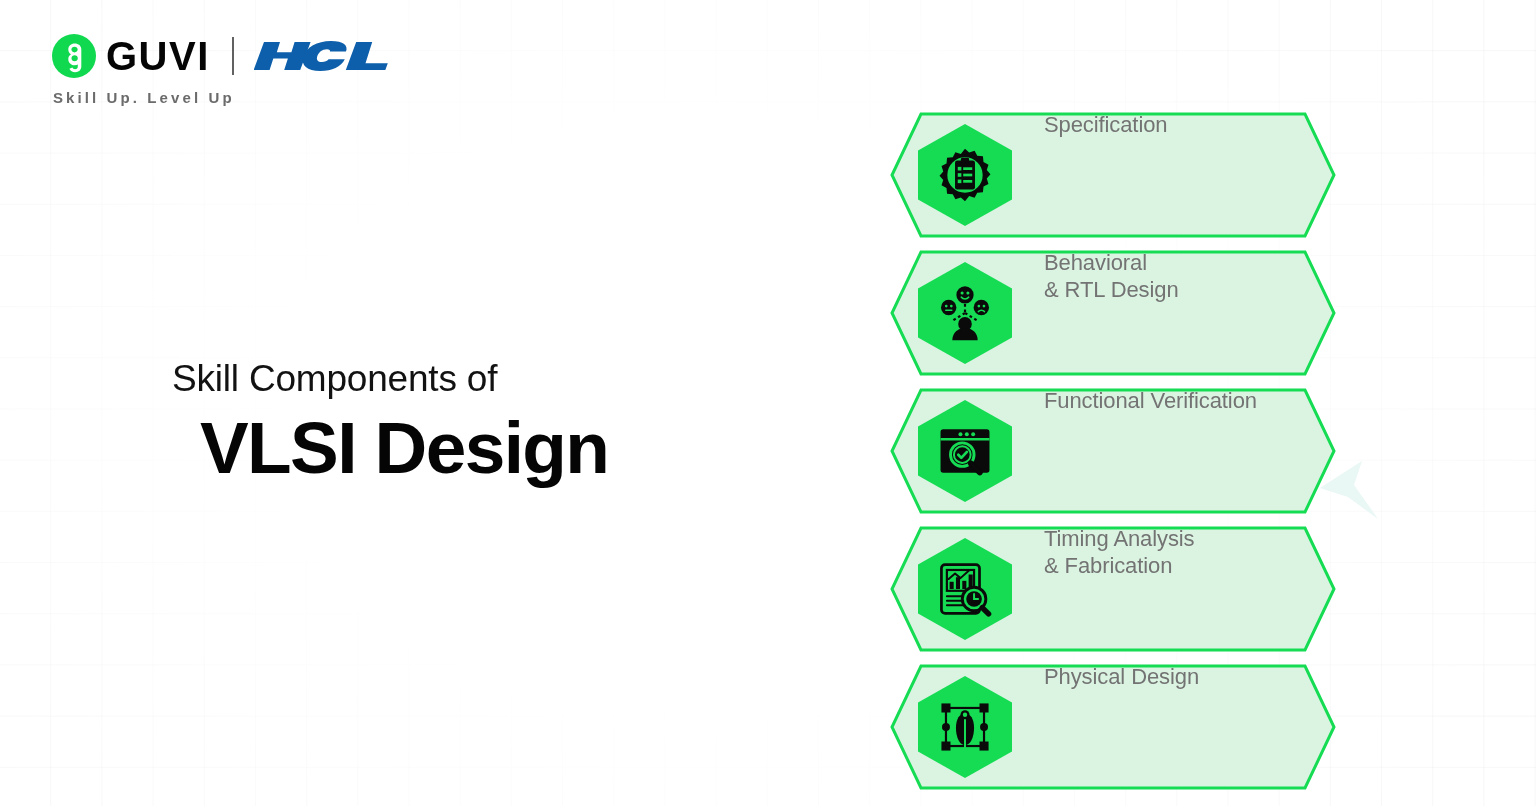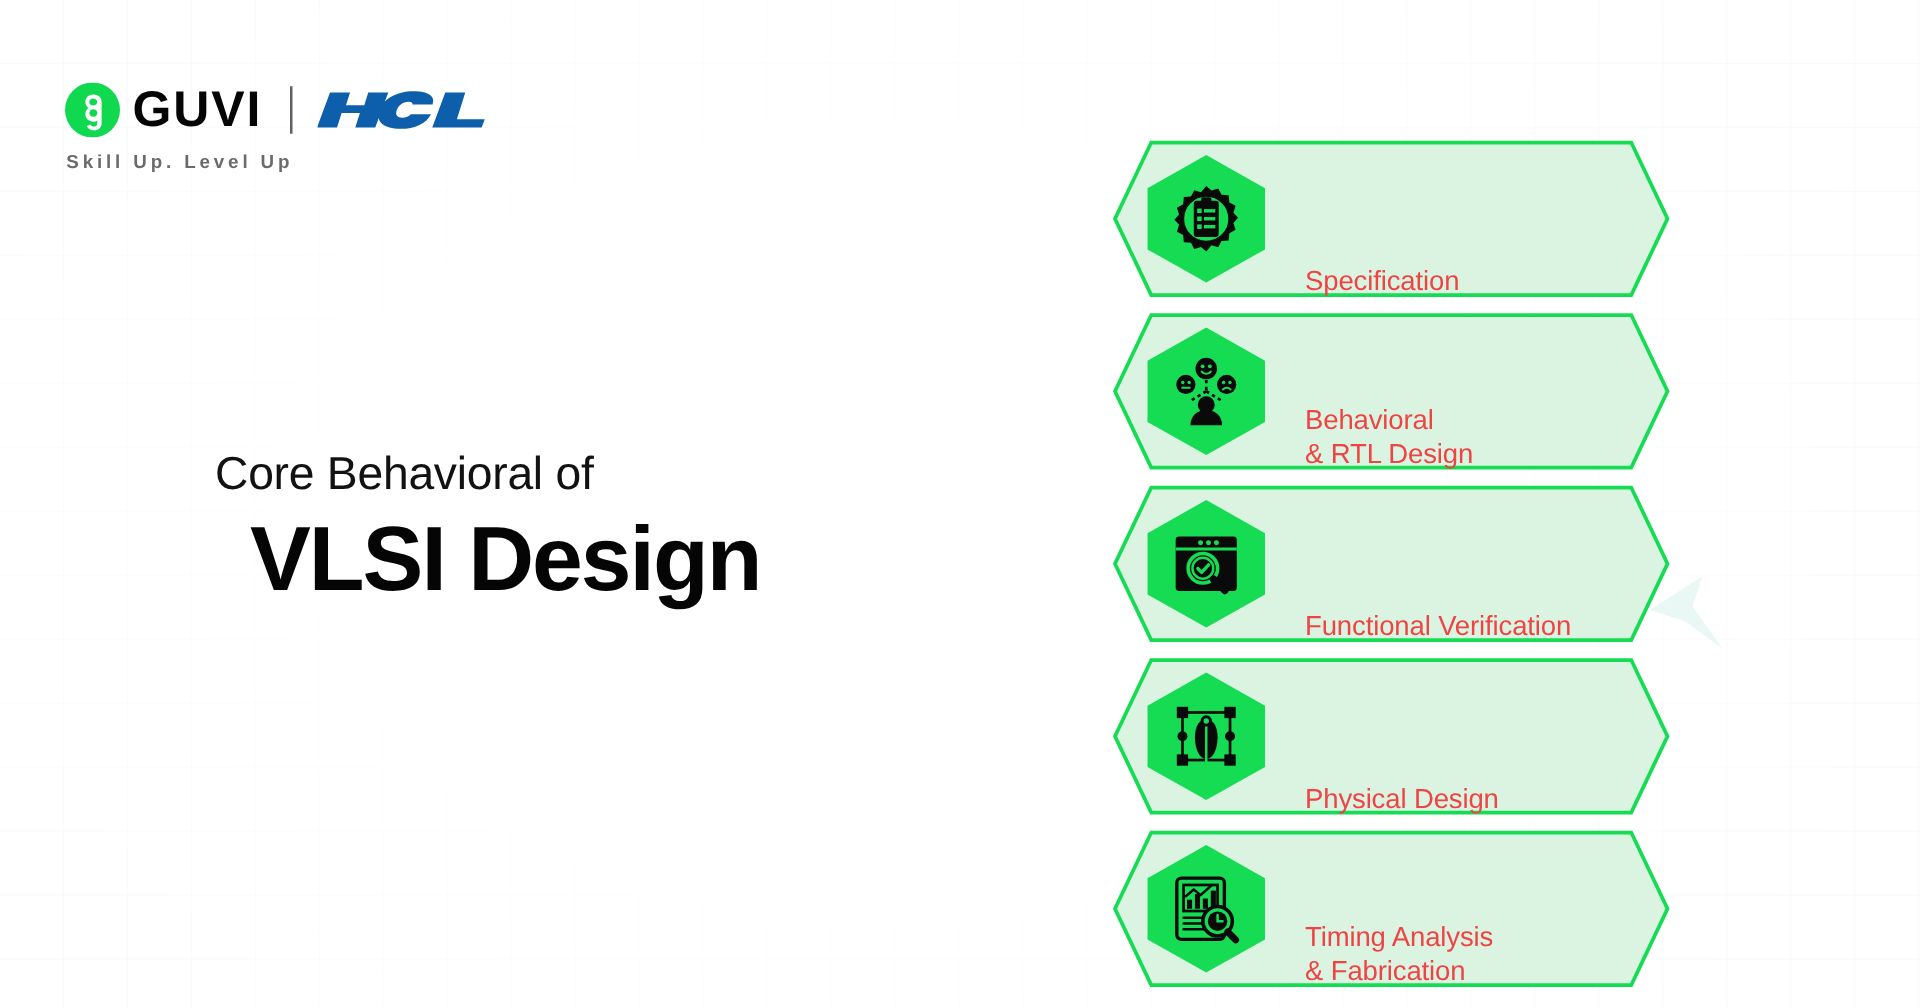--- a/index.html
+++ b/index.html
@@ -26,21 +26,21 @@
     background:
       radial-gradient(ellipse 900px 620px at 46% 52%, #ffffff 0%, #ffffff 46%, rgba(255,255,255,0.55) 70%, rgba(255,255,255,0.0) 100%);
     pointer-events:none;
   }
 
   
   #logo-bar {
     position:absolute; left:52px; top:28px;
     display:flex; flex-direction:column; gap:2px;
   }
-  .logo-row { display:flex; align-items:center; height:56px;margin-top:32px; }
+  .logo-row { display:flex; align-items:center; height:56px; }
   .guvi-mark { width:44px; height:44px; flex:0 0 44px; }
   .guvi-word {
     font-size:40px; font-weight:700; letter-spacing:1.5px;
     color:#050505; margin-left:10px; line-height:1;
     font-family:"Liberation Sans", sans-serif;
   }
   .logo-divider {
     width:2px; height:38px; background:#3a3a3a;
     margin:0 20px 0 22px; opacity:.8;
   }
@@ -75,22 +75,22 @@
     position:absolute; left:22px; top:10px;
     width:106px; height:106px;
   }
   .card .icon {
     position:absolute; left:45px; top:33px;
     width:60px; height:60px;
     display:flex; align-items:center; justify-content:center;
   }
   .card .label {
     position:absolute; left:154px; top:0; height:100%;
-    display:flex; flex-direction:column; justify-content:flex-end;
-    font-size:22px; color:#ef4444; font-weight:500;
+    display:flex; flex-direction:column; justify-content:flex-start;
+    font-size:22px; color:#737373; font-weight:500;
     letter-spacing:-0.1px; line-height:1.18;
   }
   .card .label .l2 { margin-top:1px; }
 </style>
 </head>
 <body>
 
 <div id="grid-bg"></div>
 <div id="grid-fade"></div>
 
@@ -112,21 +112,21 @@
         <path d="M92 15.6h-16c.3-1.4-.6-2.3-3-2.3-5 0-8.6 3.2-9.8 7.2-1 3.3.5 5.6 4.8 5.6 2.8 0 5.1-1 6.6-2.8h16.2C87 30.7 78.2 35 66.3 35 53 35 46.6 29.6 49.4 20.6 52.2 11.4 63 5 76.9 5c12.6 0 17.6 4.6 15.1 10.6z"></path>
         <path d="M102.2 6h16l-6.7 21.3h22.3L131.3 34H91.8z"></path>
       </g>
     </svg>
 
   </div>
   <div class="tagline">Skill Up. Level Up</div>
 </div>
 
 <div id="headline">
-  <div class="line1">Core Behavioral of</div>
+  <div class="line1">Skill Components of</div>
   <div class="line2">VLSI Design</div>
 </div>
 
 <svg id="deco-arrow" viewBox="0 0 62 70">
   <path d="M2 33 L44 6 L36 30 L60 64 L30 42 Z" fill="#e9f7f5"></path>
 </svg>
 
 <div id="cards">
 
   <div class="card">
@@ -216,47 +216,20 @@
 
   <div class="card">
     <svg class="shell" viewBox="0 0 446 126" preserveAspectRatio="none">
       <path d="M31 2 L415 2 L444 63 L415 124 L31 124 L2 63 Z" fill="#dbf4e2" stroke="#16dc54" stroke-width="3"></path>
     </svg>
     <svg class="badge" viewBox="0 0 106 106">
       <path d="M53 2 L100 28.5 L100 77.5 L53 104 L6 77.5 L6 28.5 Z" fill="#16dc54"></path>
     </svg>
     <span class="icon">
       <svg viewBox="0 0 64 64" width="58" height="58">
-        <rect x="11" y="11" width="42" height="42" fill="none" stroke="#0a0a0a" stroke-width="2.4"></rect>
-        <path d="M32 17c-6 0-10 6-10 16s4 19 10 19 10-9 10-19-4-16-10-16z" fill="#0a0a0a"></path>
-        <path d="M32 20v36" stroke="#16dc54" stroke-width="2.2"></path>
-        <circle cx="32" cy="18.5" r="5" fill="#0a0a0a"></circle>
-        <circle cx="32" cy="18.5" r="2.4" fill="#16dc54"></circle>
-        <rect x="6" y="6" width="10" height="10" fill="#0a0a0a"></rect>
-        <rect x="48" y="6" width="10" height="10" fill="#0a0a0a"></rect>
-        <rect x="6" y="48" width="10" height="10" fill="#0a0a0a"></rect>
-        <rect x="48" y="48" width="10" height="10" fill="#0a0a0a"></rect>
-        <circle cx="11" cy="32" r="4.4" fill="#0a0a0a"></circle>
-        <circle cx="53" cy="32" r="4.4" fill="#0a0a0a"></circle>
-      </svg>
-    </span>
-    <div class="label">
-      <span class="l1">Physical Design</span>
-    </div>
-  </div>
-
-  <div class="card">
-    <svg class="shell" viewBox="0 0 446 126" preserveAspectRatio="none">
-      <path d="M31 2 L415 2 L444 63 L415 124 L31 124 L2 63 Z" fill="#dbf4e2" stroke="#16dc54" stroke-width="3"></path>
-    </svg>
-    <svg class="badge" viewBox="0 0 106 106">
-      <path d="M53 2 L100 28.5 L100 77.5 L53 104 L6 77.5 L6 28.5 Z" fill="#16dc54"></path>
-    </svg>
-    <span class="icon">
-      <svg viewBox="0 0 64 64" width="58" height="58">
         <rect x="6" y="5" width="42" height="54" rx="4" fill="none" stroke="#0a0a0a" stroke-width="3"></rect>
         <rect x="12" y="11" width="30" height="23" fill="none" stroke="#0a0a0a" stroke-width="2.4"></rect>
         <rect x="15" y="24" width="4.5" height="8" fill="#0a0a0a"></rect>
         <rect x="22" y="19" width="4.5" height="13" fill="#0a0a0a"></rect>
         <rect x="29" y="23" width="4.5" height="9" fill="#0a0a0a"></rect>
         <rect x="36" y="16" width="4.5" height="16" fill="#0a0a0a"></rect>
         <path d="M14 21l7-6 6 5 10-9" stroke="#0a0a0a" stroke-width="2.2" fill="none" stroke-linecap="round" stroke-linejoin="round"></path>
         <path d="M12 40h30M12 45h30M12 50h20" stroke="#0a0a0a" stroke-width="2.2" stroke-linecap="round"></path>
         <circle cx="42" cy="43" r="13" fill="#16dc54"></circle>
         <circle cx="42" cy="43" r="13" fill="none" stroke="#0a0a0a" stroke-width="3.2"></circle>
@@ -264,13 +237,40 @@
         <path d="M42 37.5V43h4.4" stroke="#16dc54" stroke-width="2.2" fill="none" stroke-linecap="round"></path>
         <path d="M51 52.5l7 7" stroke="#0a0a0a" stroke-width="6" stroke-linecap="round"></path>
       </svg>
     </span>
     <div class="label">
       <span class="l1">Timing Analysis</span>
       <span class="l2">&amp; Fabrication</span>
     </div>
   </div>
 
+  <div class="card">
+    <svg class="shell" viewBox="0 0 446 126" preserveAspectRatio="none">
+      <path d="M31 2 L415 2 L444 63 L415 124 L31 124 L2 63 Z" fill="#dbf4e2" stroke="#16dc54" stroke-width="3"></path>
+    </svg>
+    <svg class="badge" viewBox="0 0 106 106">
+      <path d="M53 2 L100 28.5 L100 77.5 L53 104 L6 77.5 L6 28.5 Z" fill="#16dc54"></path>
+    </svg>
+    <span class="icon">
+      <svg viewBox="0 0 64 64" width="58" height="58">
+        <rect x="11" y="11" width="42" height="42" fill="none" stroke="#0a0a0a" stroke-width="2.4"></rect>
+        <path d="M32 17c-6 0-10 6-10 16s4 19 10 19 10-9 10-19-4-16-10-16z" fill="#0a0a0a"></path>
+        <path d="M32 20v36" stroke="#16dc54" stroke-width="2.2"></path>
+        <circle cx="32" cy="18.5" r="5" fill="#0a0a0a"></circle>
+        <circle cx="32" cy="18.5" r="2.4" fill="#16dc54"></circle>
+        <rect x="6" y="6" width="10" height="10" fill="#0a0a0a"></rect>
+        <rect x="48" y="6" width="10" height="10" fill="#0a0a0a"></rect>
+        <rect x="6" y="48" width="10" height="10" fill="#0a0a0a"></rect>
+        <rect x="48" y="48" width="10" height="10" fill="#0a0a0a"></rect>
+        <circle cx="11" cy="32" r="4.4" fill="#0a0a0a"></circle>
+        <circle cx="53" cy="32" r="4.4" fill="#0a0a0a"></circle>
+      </svg>
+    </span>
+    <div class="label">
+      <span class="l1">Physical Design</span>
+    </div>
+  </div>
+
 </div>
 
 </body></html>

